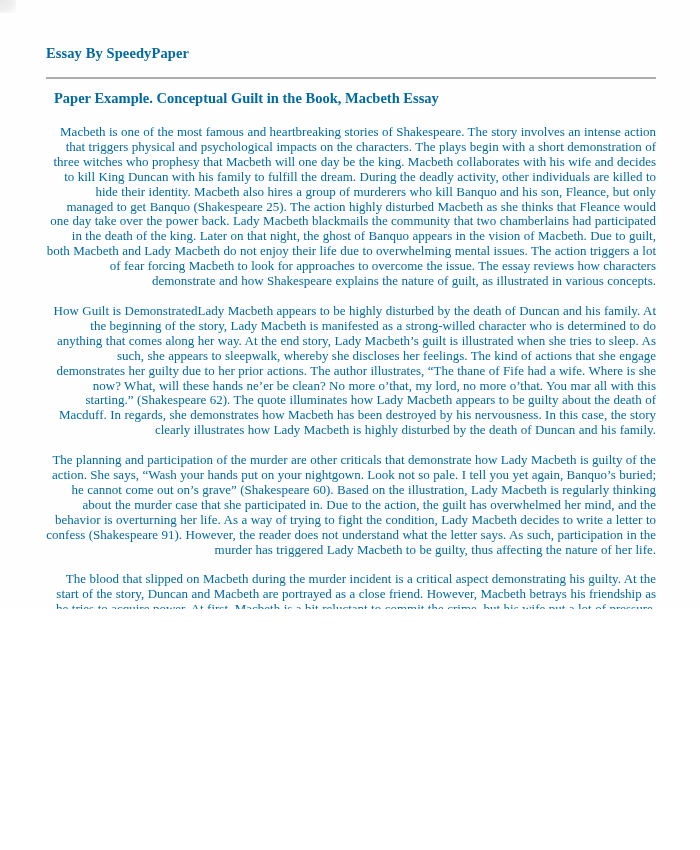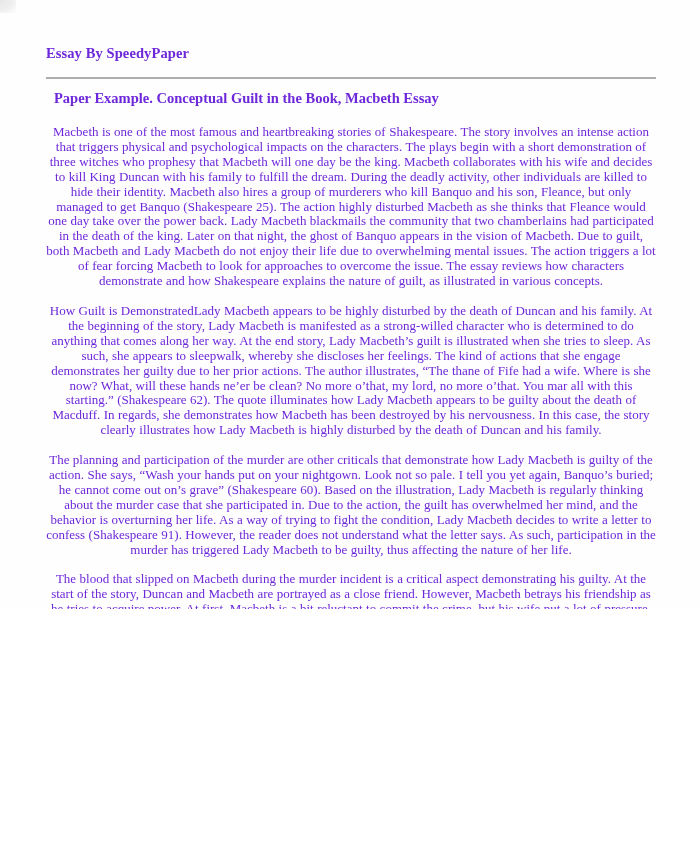--- a/index.html
+++ b/index.html
@@ -7,21 +7,21 @@
     padding: 0;
     background: #ffffff;
   }
   .page {
     position: relative;
     width: 700px;
     height: 609px;
     background: #fefefe;
     overflow: hidden;
     font-family: "Liberation Serif", "DejaVu Serif", serif;
-    color: #6d28d9;
+    color: #0369a1;
   }
   .scan-artifact {
     position: absolute;
     top: 0;
     left: 0;
     width: 16px;
     height: 13px;
     background: radial-gradient(ellipse at top left, #e7e7e7 0%, #efefef 55%, #fefefe 100%);
   }
   .content {
@@ -57,21 +57,21 @@
     line-height: 16px;
     margin-left: 8px;
   }
   .body-text {
     margin-top: 19px;
   }
   .body-text p {
     margin: 15px 0 0 0;
     font-size: 13px;
     line-height: 14.9px;
-    text-align: center;
+    text-align: right;
     word-spacing: 0.2px;
   }
 </style>
 </head>
 <body>
 
 <div class="page">
   <div class="scan-artifact"></div>
   <div class="content">
 

